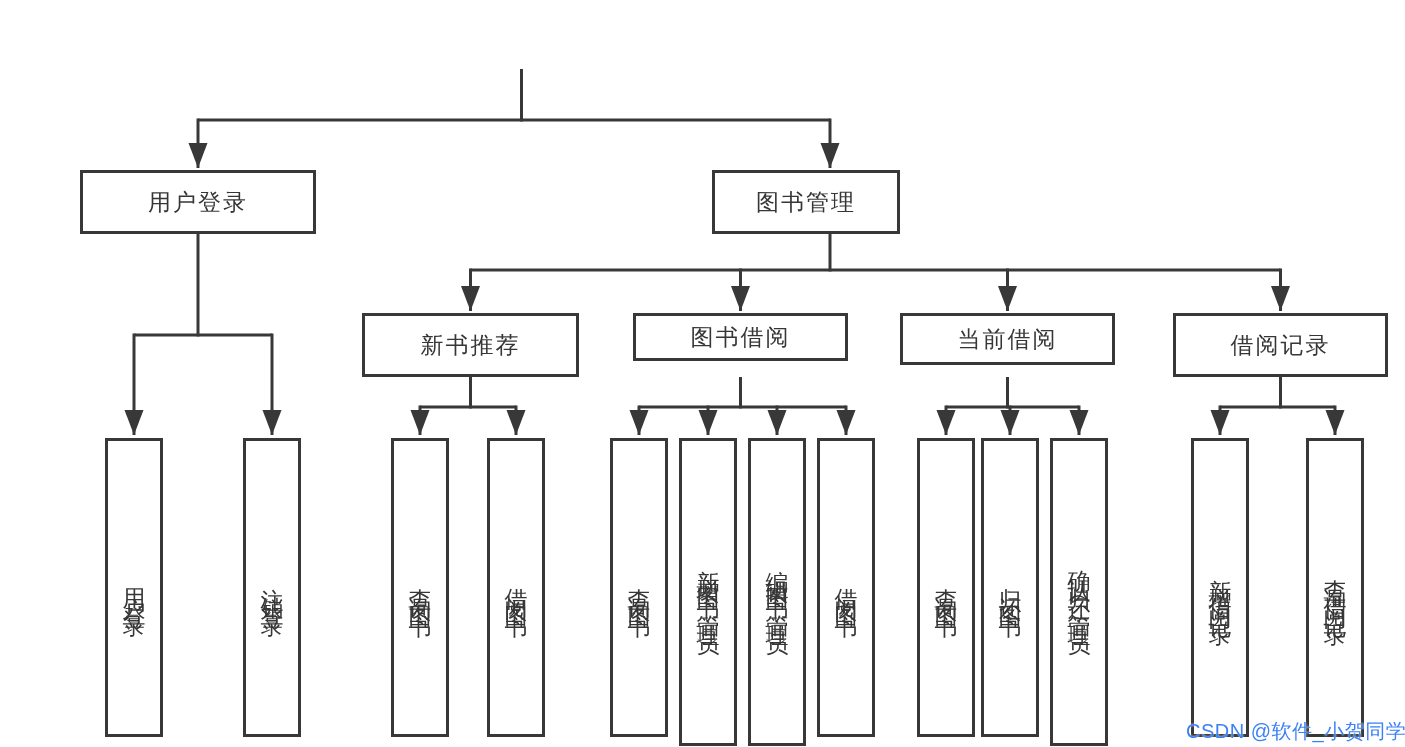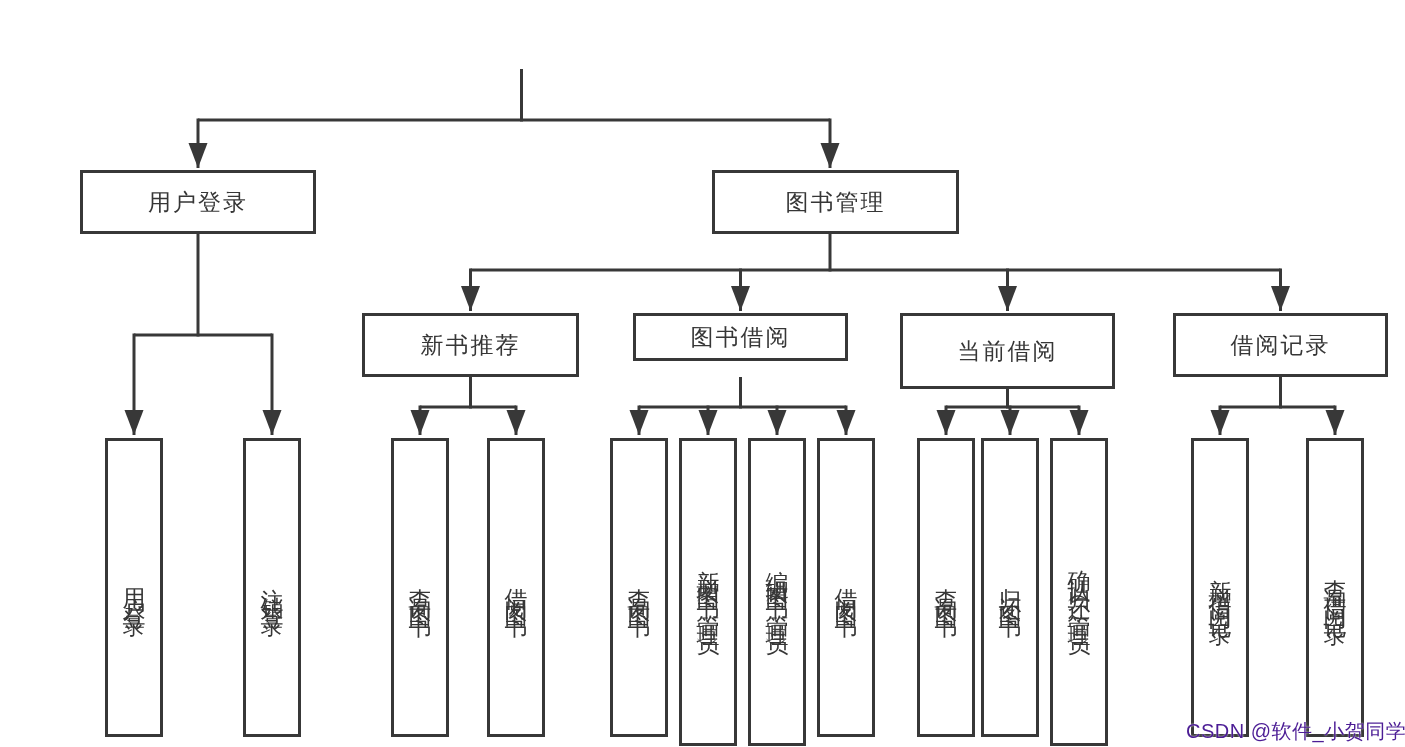--- a/index.html
+++ b/index.html
@@ -49,21 +49,21 @@
     line-height: 1;
     letter-spacing: 9px;
     color: #363636;
   }
   .watermark {
     position: absolute;
     left: 1186px;
     top: 718px;
     font-size: 20px;
     letter-spacing: 0.5px;
-    color: #4c1d95;
+    color: #3b82f6;
     white-space: nowrap;
     text-shadow: 0 0 2px #ffffff;
     z-index: 5;
   }
 </style>
 </head>
 <body>
 
 <div class="canvas">
 
@@ -114,31 +114,31 @@
       <line x1="1220" y1="407" x2="1335" y2="407"></line>
       <line x1="1220" y1="405.5" x2="1220" y2="435" marker-end="url(#ah)"></line>
       <line x1="1335" y1="405.5" x2="1335" y2="435" marker-end="url(#ah)"></line>
     </g>
   </svg>
 
 
   <div class="box h-box" style="left:80px; top:170px; width:236px; height:64px;">
     <span>用户登录</span>
   </div>
-  <div class="box h-box" style="left:712px; top:170px; width:247px; height:64px;">
+  <div class="box h-box" style="left:712px; top:170px; width:188px; height:64px;">
     <span>图书管理</span>
   </div>
 
   <div class="box h-box" style="left:362px; top:313px; width:217px; height:64px;">
     <span>新书推荐</span>
   </div>
   <div class="box h-box" style="left:633px; top:313px; width:215px; height:48px;">
     <span>图书借阅</span>
   </div>
-  <div class="box h-box" style="left:900px; top:313px; width:215px; height:76px;">
+  <div class="box h-box" style="left:900px; top:313px; width:215px; height:52px;">
     <span>当前借阅</span>
   </div>
   <div class="box h-box" style="left:1173px; top:313px; width:215px; height:64px;">
     <span>借阅记录</span>
   </div>
 
   <div class="box v-box" style="left:105px; top:438px; width:58px; height:299px;">
     <span>用户登录</span>
   </div>
   <div class="box v-box" style="left:243px; top:438px; width:58px; height:299px;">

